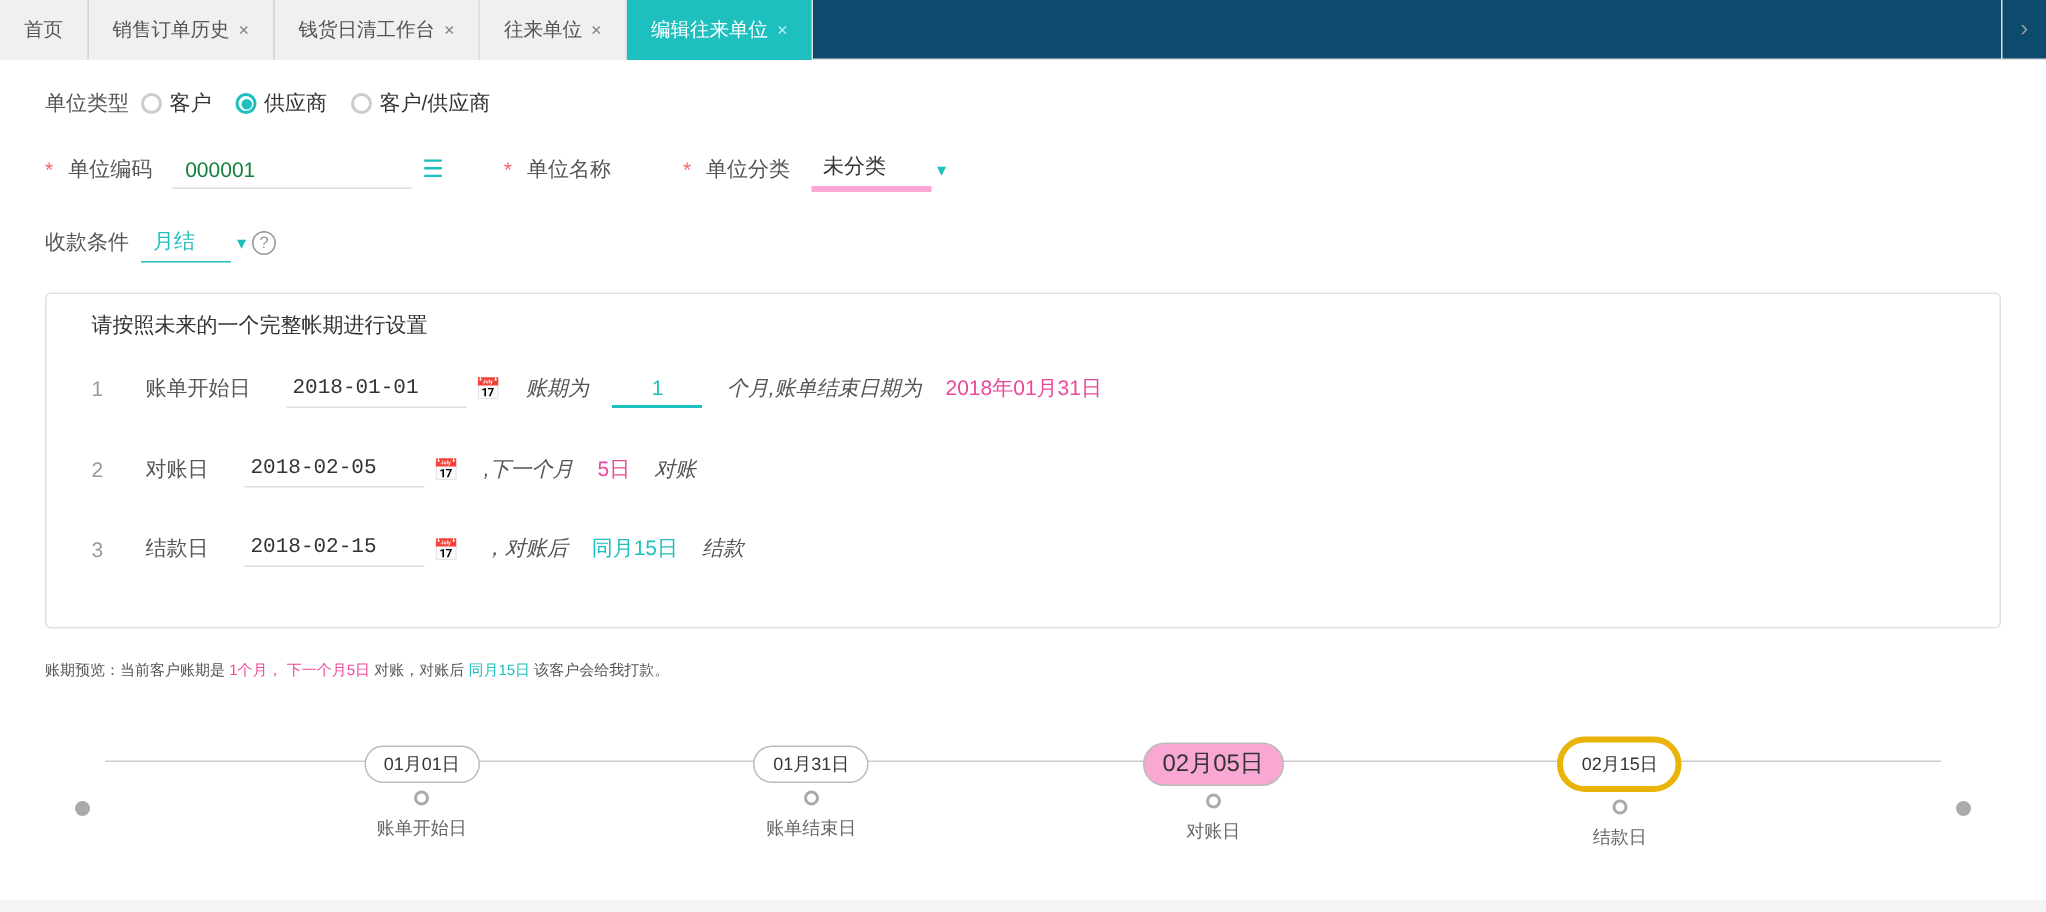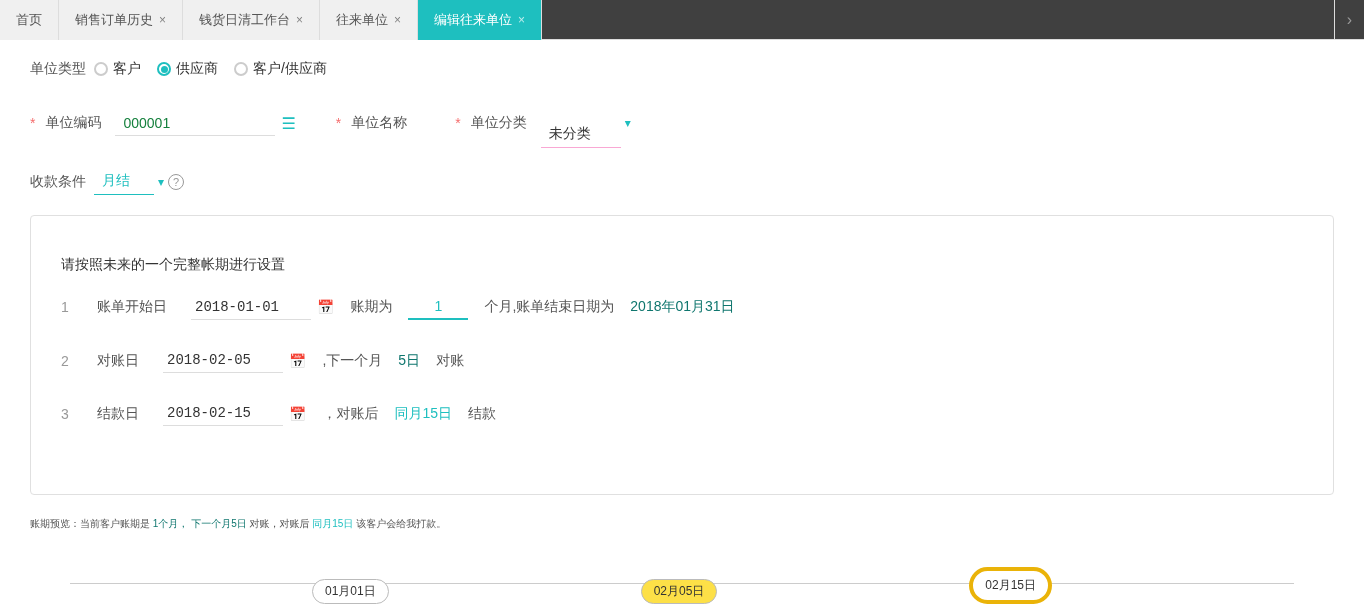--- a/index.html
+++ b/index.html
@@ -1,20 +1,20 @@
 <!DOCTYPE html>
 <html><head>
   <meta charset="utf-8">
   <style>
     * { box-sizing: border-box; margin: 0; padding: 0; }
     body { font-family: 'Microsoft YaHei', Arial, sans-serif; font-size: 14px; color: #333; background: #f5f5f5; }
 
     
     .tab-bar {
-      display: flex; align-items: center; background: #404040; border-bottom: 1px solid #ddd;
+      display: flex; align-items: center; background: #0c4a6e; border-bottom: 1px solid #ddd;
       height: 40px; padding: 0 0;
     }
     .tab {
       display: flex; align-items: center; padding: 0 16px; height: 40px; cursor: pointer;
       font-size: 13px; color: #555; border-right: 1px solid #ddd; white-space: nowrap;
       background: #f0f0f0; position: relative;
     }
     .tab.active {
       background: #1ebfbf; color: #fff;
     }
@@ -53,41 +53,41 @@
       color: #15803d; outline: none; background: transparent; width: 160px;
     }
     .form-input.wide { width: 200px; }
 
     
     .dropdown-wrap { display: flex; align-items: center; position: relative; }
     .dropdown-arrow { color: #1ebfbf; margin-left: 4px; font-size: 12px; }
 
     
     .section-box {
-      border: 1px solid #e0e0e0; border-radius: 4px; padding: 40px 30px;
+      border: 1px solid #e0e0e0; border-radius: 4px; padding: 12px 30px;
       margin-bottom: 20px;
     }
     .section-title { font-size: 14px; color: #333; margin-bottom: 20px; }
 
     
     .data-row { display: flex; align-items: center; margin-bottom: 28px; gap: 16px; }
     .row-num { color: #999; width: 20px; flex-shrink: 0; }
     .row-field-label { color: #555; white-space: nowrap; margin-right: 8px; }
     .date-input-wrap { display: flex; align-items: center; gap: 6px; }
     .date-input {
       border: none; border-bottom: 1px solid #ddd; padding: 4px; font-size: 14px;
       color: #333; width: 120px; outline: none; background: transparent; font-family: Liberation Mono, monospace;
     }
     .cal-icon { color: #1ebfbf; cursor: pointer; font-size: 14px; }
     .period-input {
       border: none; border-bottom: 2px solid #1ebfbf; padding: 4px; font-size: 14px;
       color: #1ebfbf; width: 60px; outline: none; background: transparent; text-align: center;
     }
-    .inline-text { color: #555; }
-    .highlight-orange { color: #0f766e; }
+    .inline-text { color: #555; font-style: italic; }
+    .highlight-orange { color: #ec4899; }
     .highlight-teal { color: #1ebfbf; }
 
     
     .preview-text { font-size: 10px; color: #555; margin-bottom: 24px; line-height: 1.8; }
     .timeline-item { display: flex; flex-direction: column; align-items: center; }
 
     
     .help-icon {
       display: inline-flex; align-items: center; justify-content: center;
       width: 16px; height: 16px; border-radius: 50%; border: 1px solid #999;
@@ -153,21 +153,21 @@
 
     <div style="display:flex;align-items:center;gap:6px;">
       <span class="required-star">*</span>
       <span class="form-label">单位名称</span>
     </div>
 
     <div style="display:flex;align-items:center;gap:6px;">
       <span class="required-star">*</span>
       <span class="form-label">单位分类</span>
       <div class="dropdown-wrap">
-        <span style="color:#333;border-bottom:1px solid #f9a8d4;padding:4px 8px;min-width:80px;display:inline-block;margin-top:23px;">未分类</span>
+        <span style="color:#333;border-bottom:4px solid #f9a8d4;padding:4px 8px;min-width:80px;display:inline-block;">未分类</span>
         <span class="dropdown-arrow">▾</span>
       </div>
     </div>
   </div>
 
   <div class="form-row">
     <span class="form-label">收款条件</span>
     <div class="dropdown-wrap">
       <span style="color:#1ebfbf;border-bottom:1px solid #1ebfbf;padding:4px 8px;min-width:60px;display:inline-block;">月结</span>
       <span class="dropdown-arrow">▾</span>
@@ -222,37 +222,44 @@
     <span class="highlight-orange">下一个月5日</span>
     <span>对账，对账后</span>
     <span class="highlight-teal">同月15日</span>
     <span>该客户会给我打款。</span>
   </div>
 
   <div style="position:relative; padding: 10px 20px;">
 
     <div style="position:absolute;top:26px;left:40px;right:40px;height:1px;background:#ccc;z-index:0;"></div>
 
-    <div style="display:flex;justify-content:space-between;align-items:flex-end;position:relative;z-index:1;">
+    <div style="display:flex;justify-content:space-between;align-items:center;position:relative;z-index:1;">
 
       <div style="display:flex;align-items:center;margin-top:20px;">
         <div style="width:10px;height:10px;border-radius:50%;background:#aaa;"></div>
       </div>
 
       <div class="timeline-item">
         <div style="border:1px solid #bbb;border-radius:20px;padding:3px 12px;font-size:12px;background:#fff;margin-bottom:2px;">
           <span>01月01日</span>
         </div>
         <div style="width:10px;height:10px;border-radius:50%;border:2px solid #aaa;background:#fff;margin: 3px 0;"></div>
         <div style="font-size:12px;color:#666;text-align:center;margin-top:4px;">账单开始日</div>
       </div>
 
-
-      <div class="timeline-item">
-        <div style="border:1px solid #bbb;border-radius:20px;padding:3px 12px;font-size:12px;background:#fde047;margin-bottom:2px;">
+      <div class="timeline-item">
+        <div style="border:1px solid #bbb;border-radius:20px;padding:3px 12px;font-size:12px;background:#fff;margin-bottom:2px;">
+          <span>01月31日</span>
+        </div>
+        <div style="width:10px;height:10px;border-radius:50%;border:2px solid #aaa;background:#fff;margin: 3px 0;"></div>
+        <div style="font-size:12px;color:#666;text-align:center;margin-top:4px;">账单结束日</div>
+      </div>
+
+      <div class="timeline-item">
+        <div style="border:1px solid #bbb;border-radius:20px;padding:3px 12px;font-size:16px;background:#f9a8d4;margin-bottom:2px;">
           <span>02月05日</span>
         </div>
         <div style="width:10px;height:10px;border-radius:50%;border:2px solid #aaa;background:#fff;margin: 3px 0;"></div>
         <div style="font-size:12px;color:#666;text-align:center;margin-top:4px;">对账日</div>
       </div>
 
       <div class="timeline-item">
         <div style="border:4px solid #eab308;border-radius:20px;padding:6px 12px;font-size:12px;background:#fff;margin-bottom:2px;">
           <span>02月15日</span>
         </div>

